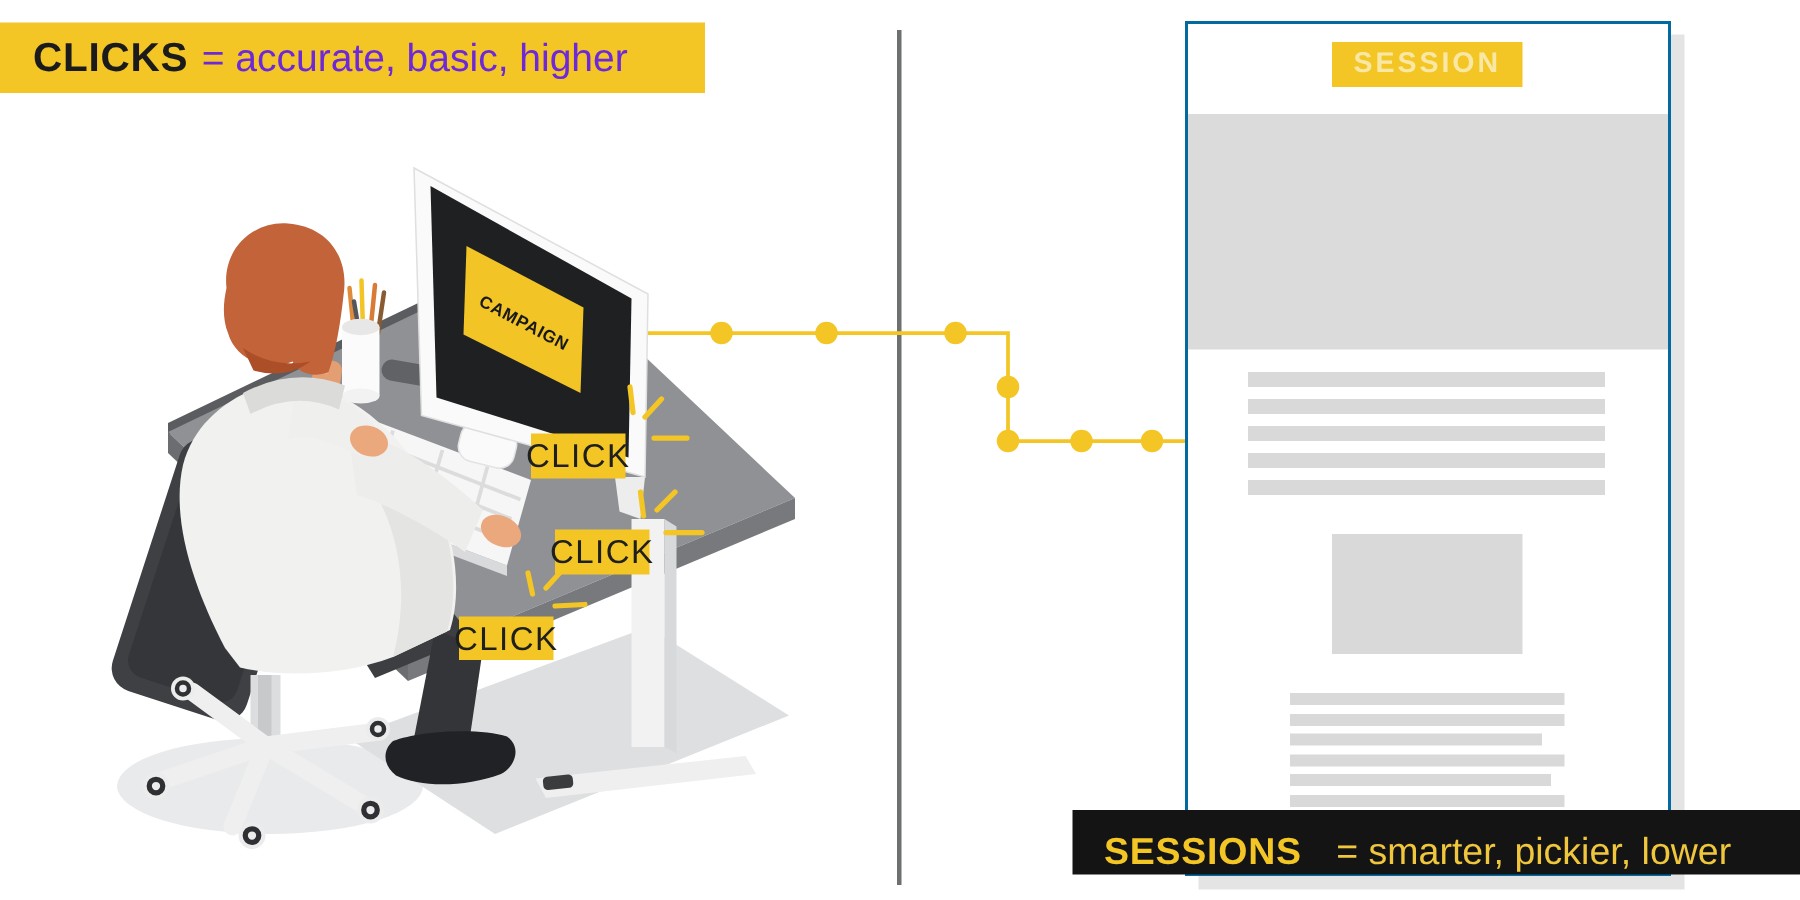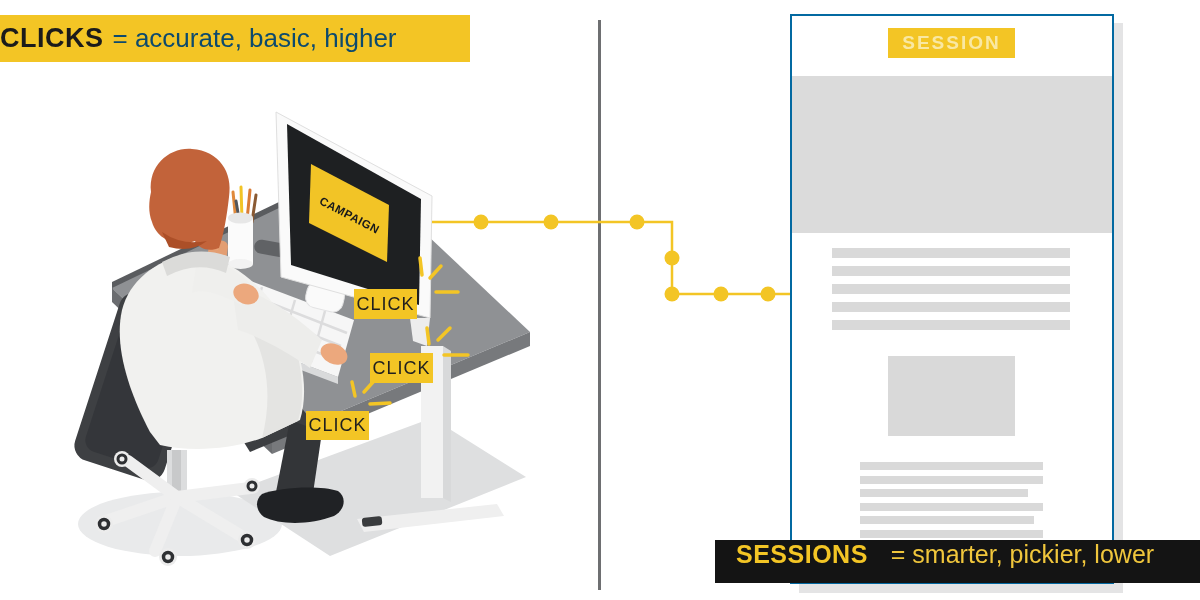--- a/index.html
+++ b/index.html
@@ -2,45 +2,45 @@
 <html><head>
 <meta charset="utf-8">
 <style>
   html,body{margin:0;padding:0;background:#ffffff;}
   #stage{position:relative;width:1200px;height:600px;background:#ffffff;overflow:hidden;
          font-family:"Liberation Sans", sans-serif;}
   .abs{position:absolute;}
 
   
   #clicks-banner{left:0;top:15px;width:470px;height:47px;background:#F3C525;
-    display:flex;align-items:center;box-sizing:border-box;z-index:6;}
+    display:flex;align-items:center;padding-left:22px;box-sizing:border-box;z-index:6;}
   #clicks-banner .term{font-size:27px;font-weight:bold;color:#1b1b1b;letter-spacing:0.5px;}
-  #clicks-banner .rest{font-size:26px;color:#0c4a6e;margin-left:9px;}
+  #clicks-banner .rest{font-size:26px;color:#6d28d9;margin-left:9px;}
 
   #sessions-banner{left:715px;top:540px;width:485px;height:43px;background:#141414;
-    display:flex;align-items:flex-start;padding-left:21px;box-sizing:border-box;z-index:7;}
+    display:flex;align-items:flex-end;padding-left:21px;box-sizing:border-box;z-index:7;}
   #sessions-banner .term{font-size:25px;font-weight:bold;color:#F3C525;letter-spacing:0.5px;}
   #sessions-banner .rest{font-size:25px;color:#F0C63C;margin-left:23px;}
 
   
   #divider{left:598px;top:20px;width:3px;height:570px;background:#6E6F71;z-index:1;}
 
   
   #session-page{left:790px;top:14px;width:324px;height:570px;background:#ffffff;
     border:2px solid #0369a1;box-sizing:border-box;z-index:5;
     box-shadow:9px 9px 0 rgba(88,89,91,0.16);}
   #session-badge{left:96px;top:12px;width:127px;height:30px;background:#F3C525;
     display:flex;align-items:center;justify-content:center;
     font-size:19px;font-weight:bold;letter-spacing:2px;color:#F9E8A3;}
   .ph{position:absolute;background:#D9D9D9;}
   #hero-block{left:0;top:60px;width:320px;height:157px;background:#DBDBDB;}
 
   
   .click-label{background:#F3C525;color:#1f1f1f;display:flex;align-items:center;
-    justify-content:center;font-size:18px;letter-spacing:1px;z-index:8;}
+    justify-content:center;font-size:22px;letter-spacing:1px;z-index:8;}
   #click-1{left:354px;top:289px;width:63px;height:30px;}
   #click-2{left:370px;top:353px;width:63px;height:30px;}
   #click-3{left:306px;top:411px;width:63px;height:29px;}
 
   #scene{left:0;top:0;z-index:2;}
 </style>
 </head>
 <body>
 
 <div id="stage">

